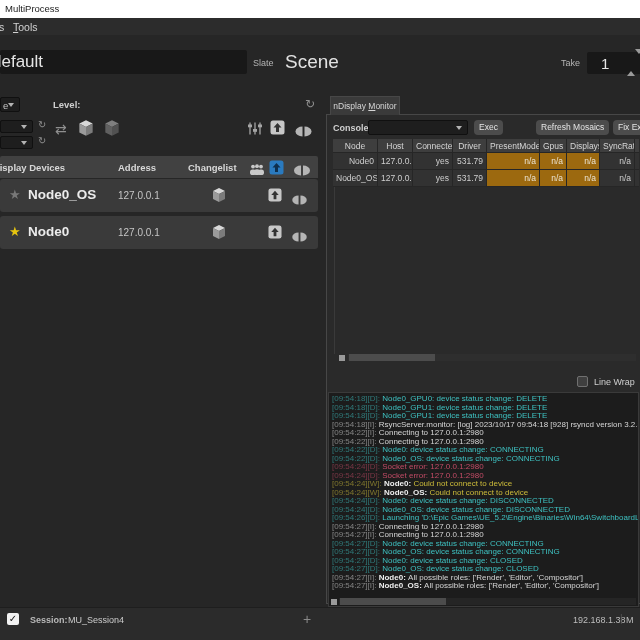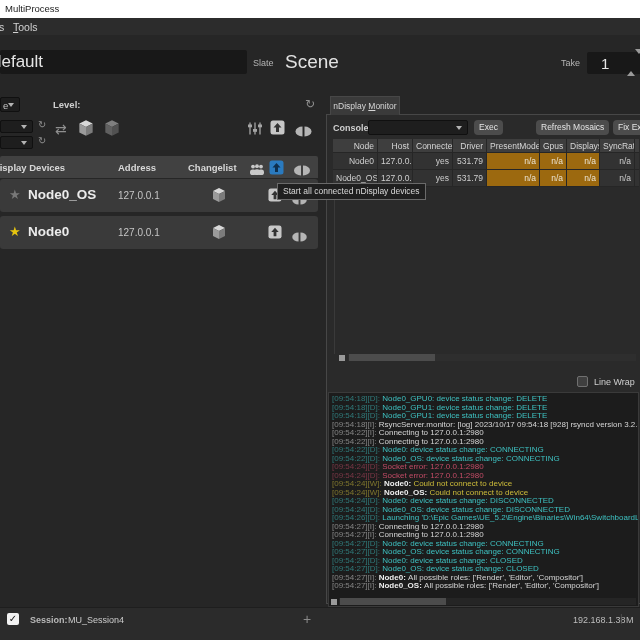--- a/index.html
+++ b/index.html
@@ -56,21 +56,21 @@
 
   
   .mon-panel { position:absolute; left:326px; top:114px; width:314px; height:490px; background:#2a2a2a; border:1px solid #474747; border-right:none; }
   .mon-tab { position:absolute; left:330px; top:96px; width:70px; height:19px; background:#3a3a3a; border:1px solid #474747; border-bottom:none;
              font-size:8.5px; color:#d6d6d6; text-align:center; line-height:18px; z-index:5; }
   .console-lbl { left:333px; top:123px; font-size:9px; }
   .mon-table { position:absolute; left:333px; top:139px; width:306px; overflow:hidden; }
   .mt-row { display:flex; }
   .mt-cell { border-right:1px solid #262626; border-bottom:1px solid #262626; font-size:8.5px; color:#cfcfcf;
              text-align:right; padding:0 3px; height:15px; line-height:15px; overflow:hidden; white-space:nowrap; flex:none; }
-  .mt-head .mt-cell { background:#3e3e3e; color:#d6d6d6; text-align:right; height:14px; line-height:14px; }
+  .mt-head .mt-cell { background:#3e3e3e; color:#d6d6d6; text-align:center; height:14px; line-height:14px; }
   .mt-body .mt-cell { background:#323232; height:17px; line-height:17px; }
   .mt-body .mt-cell.orange { background:#9c690f; color:#eae3d2; }
   .vline { position:absolute; left:334px; top:187px; width:1px; height:167px; background:#3a3a3a; }
 
   
   .sb-square { position:absolute; width:6px; height:6px; background:#9a9a9a; }
   .sb-track { position:absolute; height:7px; background:#2e2e2e; }
   .sb-thumb { position:absolute; height:7px; background:#4c4c4c; }
 
   
@@ -239,21 +239,20 @@
             <rect x="0.5" y="0.5" width="14" height="14" rx="2.5" fill="#c7c7c7"></rect>
             <path d="M7.5 3 L11.5 7.5 H9 V12 H6 V7.5 H3.5 Z" fill="#333333"></path>
           </svg></span>
         <span class="ey"><svg width="15" height="10" viewBox="0 0 16 11">
             <path d="M7 0.5 A7 5 0 0 0 7 10.5 Z" fill="#b5b5b5"></path>
             <path d="M9 0.5 A7 5 0 0 1 9 10.5 Z" fill="#b5b5b5"></path>
           </svg></span>
       </div>
     </div>
 
-  <div class="tooltip">Start all connected nDisplay devices</div>
 
   <div class="mon-tab">nDisplay <span class="mn">M</span>onitor</div>
   <div class="mon-panel"></div>
 
   <span class="boldlbl console-lbl">Console:</span>
   <div class="dd" style="left:368px;top:120px;width:100px;height:15px;">
     <span class="car"></span>
   </div>
   <div class="btn" style="left:474px;top:120px;height:15px;">Exec</div>
   <div class="btn" style="left:536px;top:120px;height:15px;">Refresh Mosaics</div>

